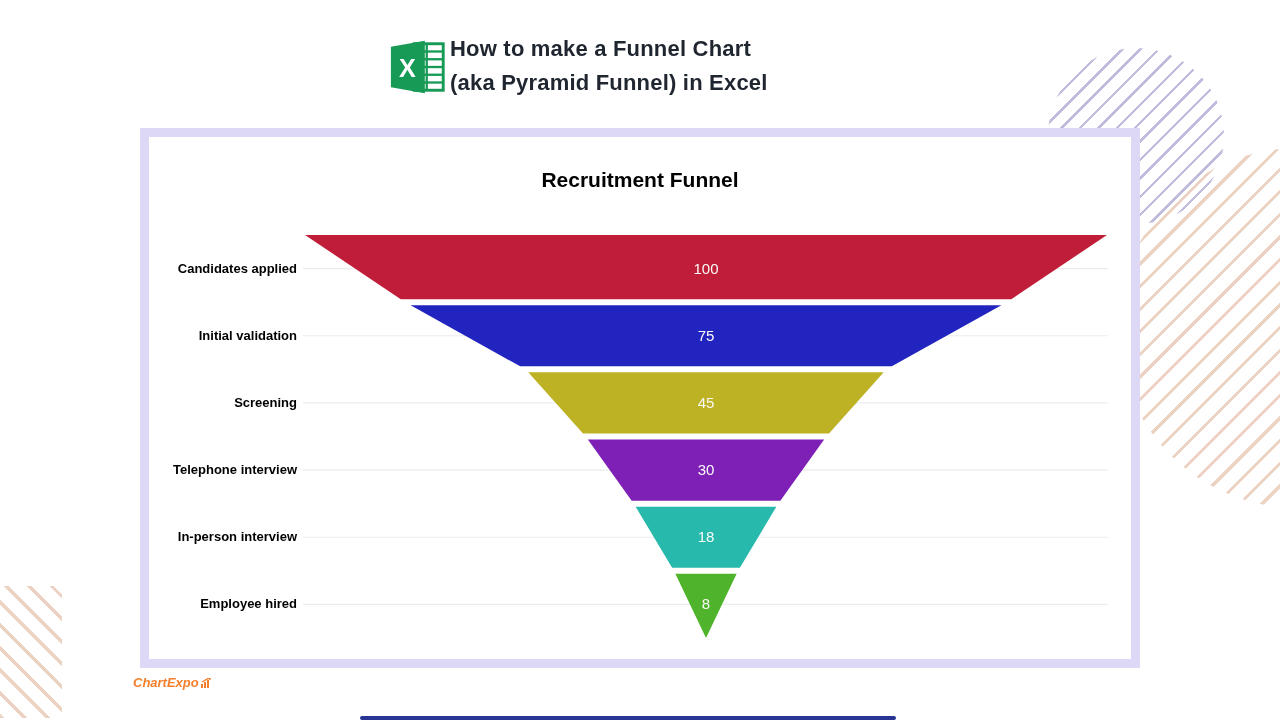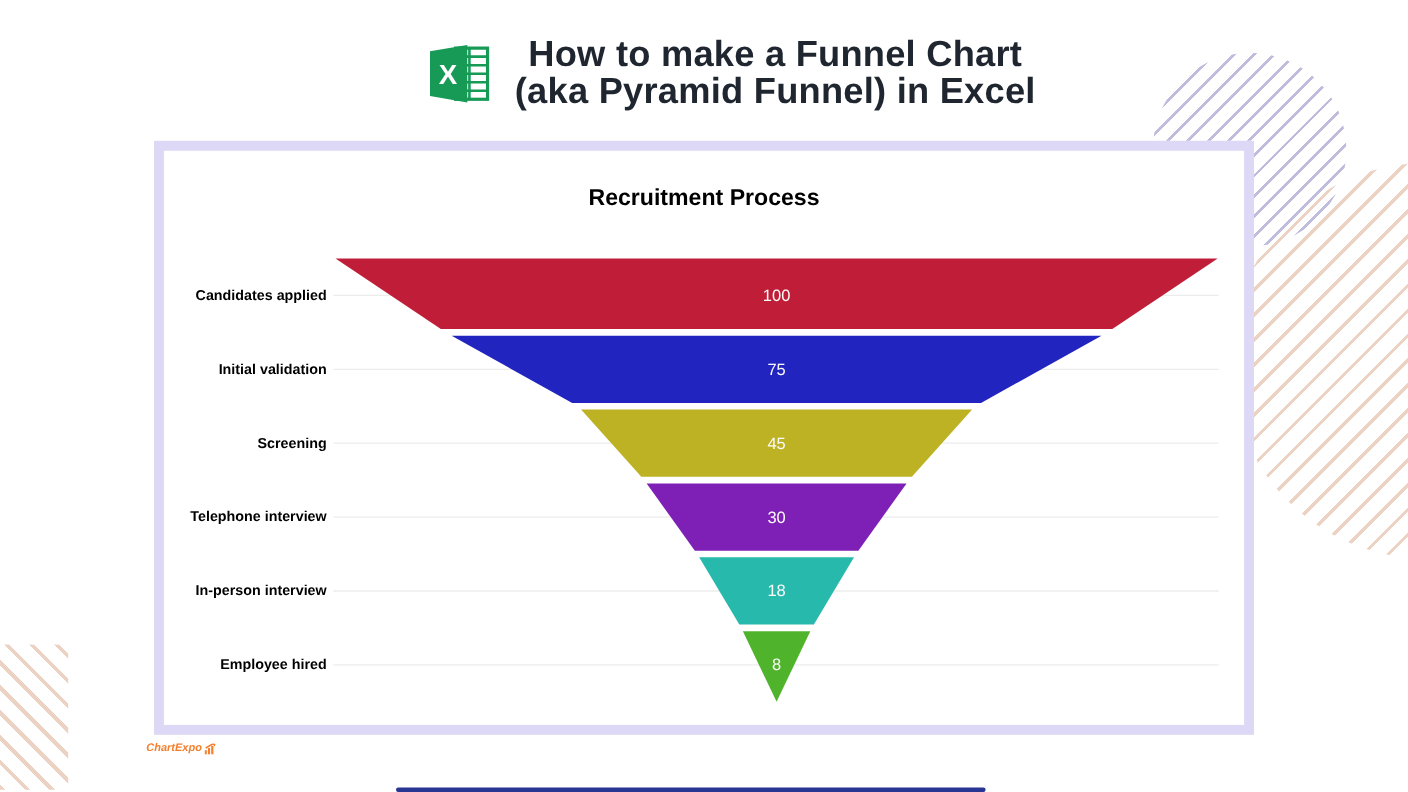--- a/index.html
+++ b/index.html
@@ -19,37 +19,37 @@
     background:repeating-linear-gradient(135deg,#ecd2c2 0 3px,transparent 3px 16px);
   }
   .decor-bl-peach{
     left:0;top:586px;width:62px;height:132px;
     background:repeating-linear-gradient(45deg,#ecd2c2 0 3.5px,transparent 3.5px 16px);
   }
   
   .header{position:absolute;left:388px;top:32px;display:flex;align-items:flex-start;z-index:3;}
   .excel-icon{width:62px;height:58px;margin-top:6px;flex:0 0 auto;}
   .header-title{
-    margin-left:18px;font-size:33px;line-height:34px;font-weight:700;
-    color:#1f2630;letter-spacing:0.2px;text-align:center;
+    font-size:22px;line-height:34px;font-weight:700;
+    color:#1f2630;letter-spacing:0.2px;
   }
   
   .card{
     position:absolute;left:140px;top:128px;width:1000px;height:540px;
     box-sizing:border-box;border:9px solid #dcd8f5;background:#ffffff;z-index:1;
   }
   .chart-title{
     position:absolute;left:140px;top:168px;width:1000px;text-align:center;
     font-size:21px;font-weight:700;color:#000000;z-index:2;
   }
   #funnel-svg{position:absolute;left:0;top:0;z-index:2;}
   
   .logo{
     position:absolute;left:133px;top:675px;z-index:3;display:flex;align-items:center;gap:2px;
-    font-size:10px;font-weight:700;font-style:italic;color:#f57f2c;cursor:pointer;
+    font-size:13px;font-weight:700;font-style:italic;color:#f57f2c;cursor:pointer;
   }
   
   .bottom-bar{
     position:absolute;left:360px;top:716px;width:536px;height:4px;
     background:#283593;border-radius:2px;z-index:3;
   }
 </style>
 </head>
 <body>
 
@@ -69,21 +69,21 @@
     <polygon points="3,8 38,2 38,56 3,50" fill="#169a56"></polygon>
     <text x="20" y="39" text-anchor="middle" font-family="Liberation Sans, sans-serif" font-size="26" font-weight="bold" fill="#ffffff">X</text>
   </svg>
   <div class="header-title">
     <div>How to make a Funnel Chart</div>
     <div>(aka Pyramid Funnel) in Excel</div>
   </div>
 </div>
 
 <div class="card"></div>
-<div class="chart-title">Recruitment Process</div>
+<div class="chart-title">Recruitment Funnel</div>
 
 <svg id="funnel-svg" width="1280" height="720" viewBox="0 0 1280 720">
     <line x1="303" y1="268.58333333333337" x2="1108" y2="268.58333333333337" stroke="#ececec" stroke-width="1.2"></line>
     <line x1="303" y1="335.75" x2="1108" y2="335.75" stroke="#ececec" stroke-width="1.2"></line>
     <line x1="303" y1="402.9166666666667" x2="1108" y2="402.9166666666667" stroke="#ececec" stroke-width="1.2"></line>
     <line x1="303" y1="470.08333333333337" x2="1108" y2="470.08333333333337" stroke="#ececec" stroke-width="1.2"></line>
     <line x1="303" y1="537.25" x2="1108" y2="537.25" stroke="#ececec" stroke-width="1.2"></line>
     <line x1="303" y1="604.4166666666666" x2="1108" y2="604.4166666666666" stroke="#ececec" stroke-width="1.2"></line>
     <polygon points="305,235 1107,235 1011.2276674937966,299.1666666666667 400.77233250620344,299.1666666666667" fill="#c01e38"></polygon>
     <text x="706" y="273.58333333333337" text-anchor="middle" fill="#fafaf7" font-size="15" font-family="Liberation Sans, sans-serif">100</text>

